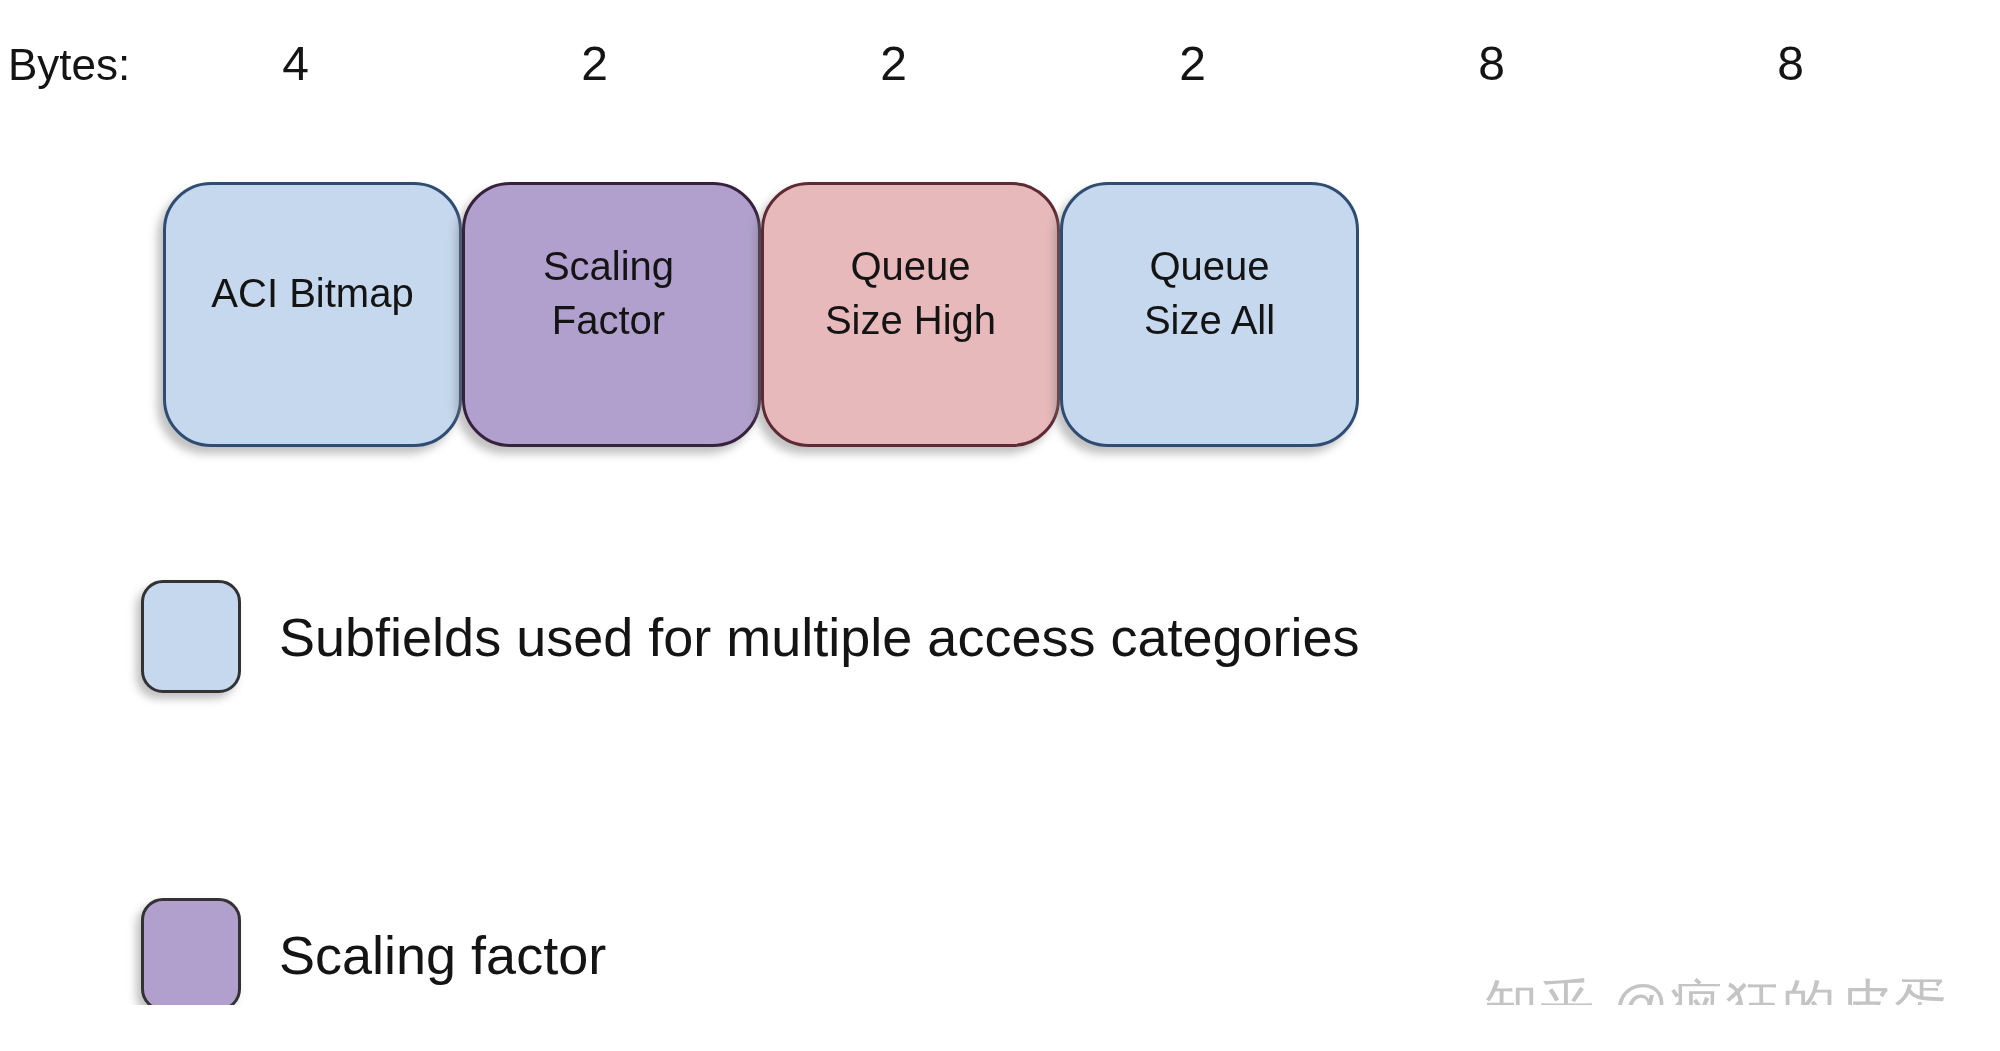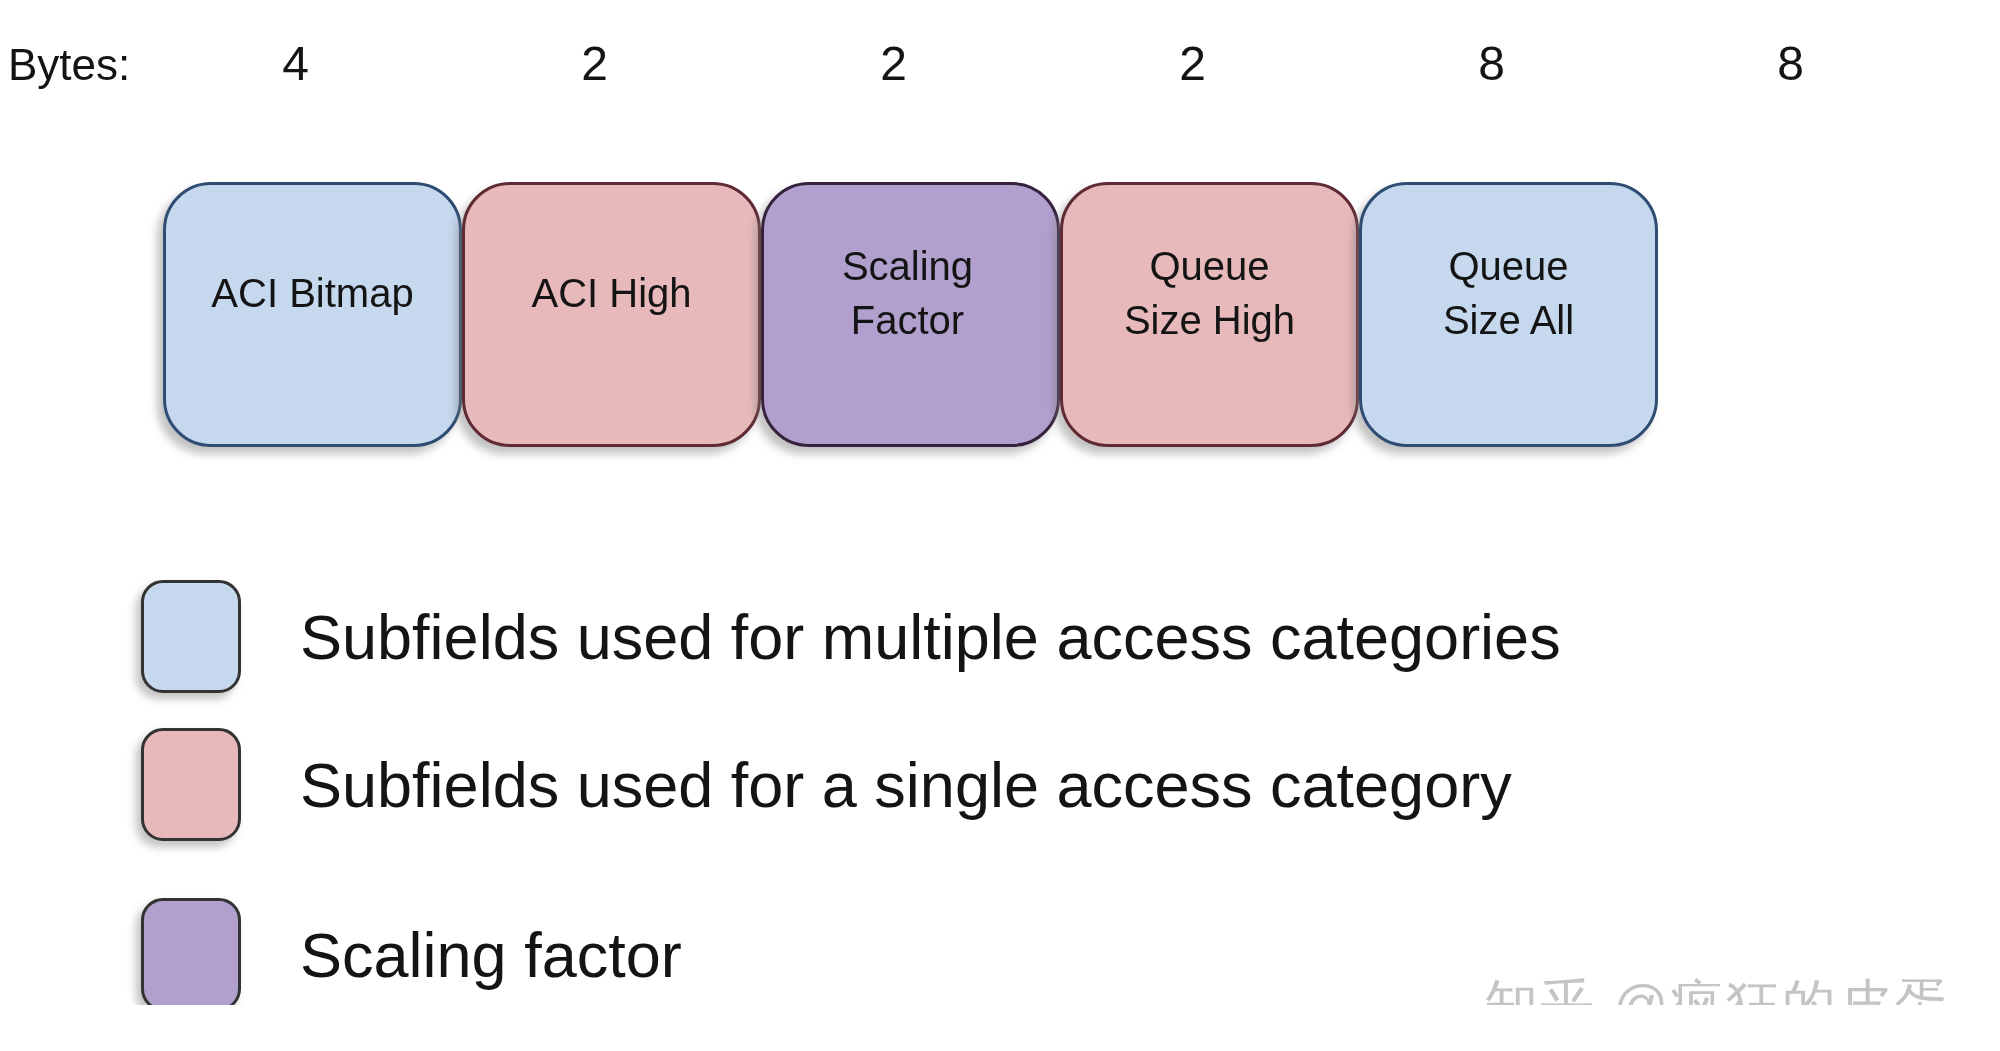--- a/index.html
+++ b/index.html
@@ -79,24 +79,23 @@
   .legend-swatch {
     width: 100px;
     height: 113px;
     box-sizing: border-box;
     border: 3px solid #333;
     border-radius: 22px;
     flex: 0 0 auto;
     box-shadow: -5px 6px 8px rgba(120,120,120,0.45);
   }
   .legend-label {
-    font-size: 63px;
+    font-size: 54px;
     color: #141414;
     white-space: nowrap;
-    margin-left: 21px;
   }
   .legend-1 { top: 580px; }
   .legend-2 { top: 728px; }
   .legend-3 { top: 898px; }
 
   
   .watermark {
     position: absolute;
     right: 50px;
     top: 945px;
@@ -115,37 +114,32 @@
   <span class="bytes-label">Bytes:</span>
   <span class="byte-num" style="left:146px">4</span>
   <span class="byte-num" style="left:445px">2</span>
   <span class="byte-num" style="left:744px">2</span>
   <span class="byte-num" style="left:1043px">2</span>
   <span class="byte-num" style="left:1342px">8</span>
   <span class="byte-num" style="left:1641px">8</span>
 
   <div class="field-row">
     <div class="field-box cat-multiple">ACI Bitmap</div>
-    <div class="field-box cat-single">ACI High</div>
     <div class="field-box cat-scaling">Scaling
 Factor</div>
     <div class="field-box cat-single">Queue
 Size High</div>
     <div class="field-box cat-multiple">Queue
 Size All</div>
   </div>
 
   <div class="legend-item legend-1">
     <div class="legend-swatch cat-multiple"></div>
     <span class="legend-label">Subfields used for multiple access categories</span>
   </div>
-  <div class="legend-item legend-2">
-    <div class="legend-swatch cat-single"></div>
-    <span class="legend-label">Subfields used for a single access category</span>
-  </div>
   <div class="legend-item legend-3">
     <div class="legend-swatch cat-scaling"></div>
     <span class="legend-label">Scaling factor</span>
   </div>
 
   <span class="watermark">知乎 @疯狂的皮蛋</span>
 
 </div>
 
 </body></html>

